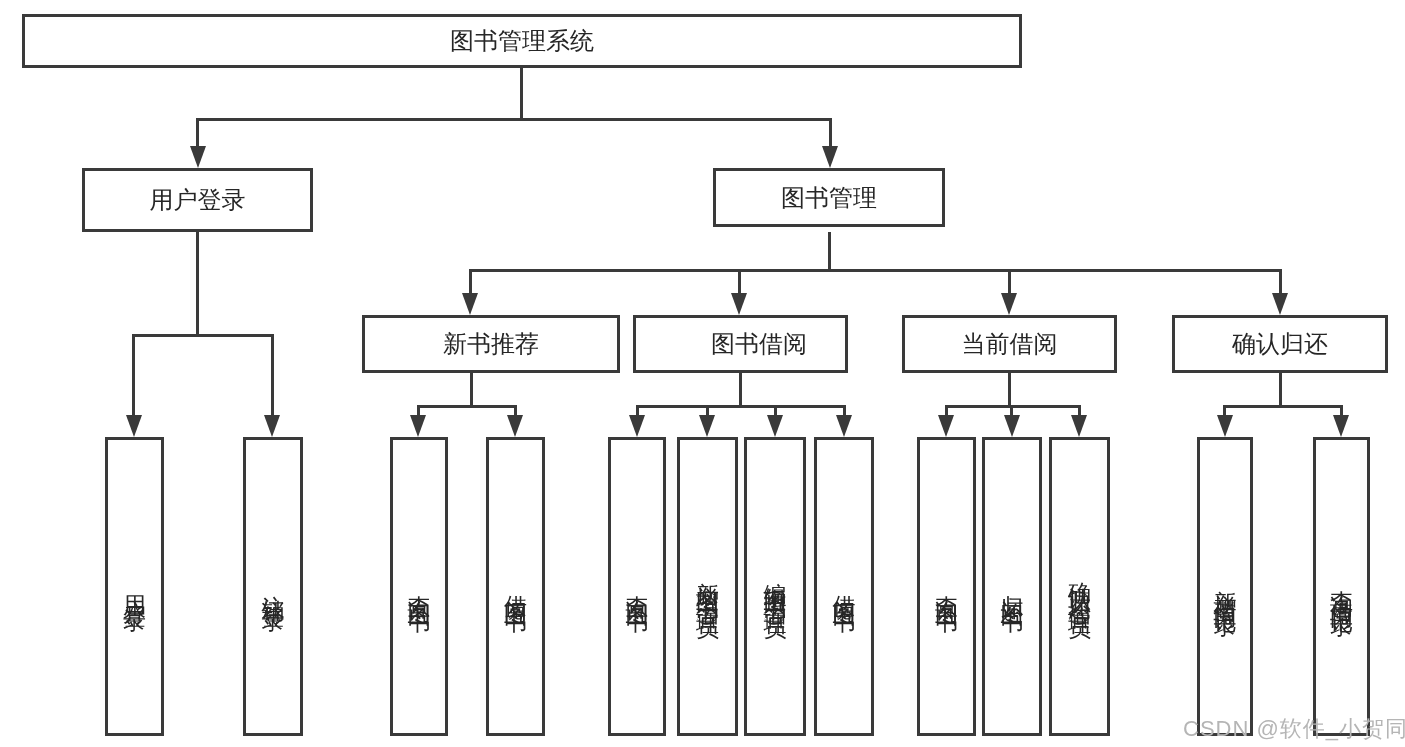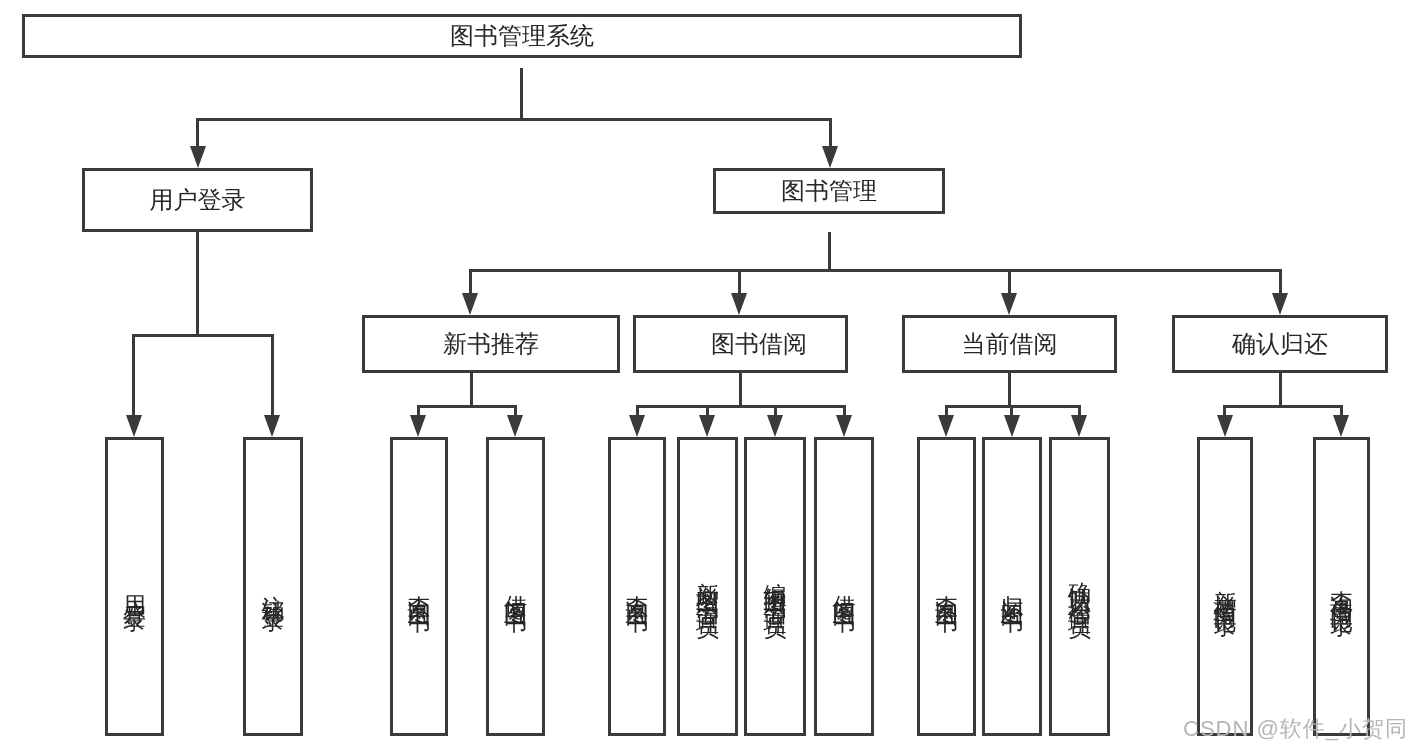--- a/index.html
+++ b/index.html
@@ -57,35 +57,35 @@
     letter-spacing:1px;
     z-index:5;
     white-space:nowrap;
   }
 </style>
 </head>
 <body>
 
 <div id="stage">
 
-  <div class="box" style="left:22px;top:14px;width:1000px;height:44px;align-items:center;">
+  <div class="box" style="left:22px;top:14px;width:1000px;height:54px;align-items:center;">
     <span>图书管理系统</span>
   </div>
 
   <div class="vline" style="left:520px;top:68px;height:52px;"></div>
   <div class="hline" style="left:196px;top:118px;width:636px;"></div>
   <div class="vline" style="left:196px;top:118px;height:30px;"></div>
   <div class="arrow" style="left:190px;top:146px;"></div>
   <div class="vline" style="left:829px;top:118px;height:30px;"></div>
   <div class="arrow" style="left:822px;top:146px;"></div>
 
   <div class="box" style="left:82px;top:168px;width:231px;height:64px;">
     <span>用户登录</span>
   </div>
-  <div class="box" style="left:713px;top:168px;width:232px;height:46px;text-align:right;">
+  <div class="box" style="left:713px;top:168px;width:232px;height:59px;text-align:right;">
     <span>图书管理</span>
   </div>
 
   <div class="vline" style="left:196px;top:232px;height:103px;"></div>
   <div class="hline" style="left:132px;top:334px;width:141px;"></div>
   <div class="vline" style="left:132px;top:334px;height:84px;"></div>
   <div class="arrow" style="left:126px;top:415px;"></div>
   <div class="vline" style="left:271px;top:334px;height:84px;"></div>
   <div class="arrow" style="left:264px;top:415px;"></div>
 

